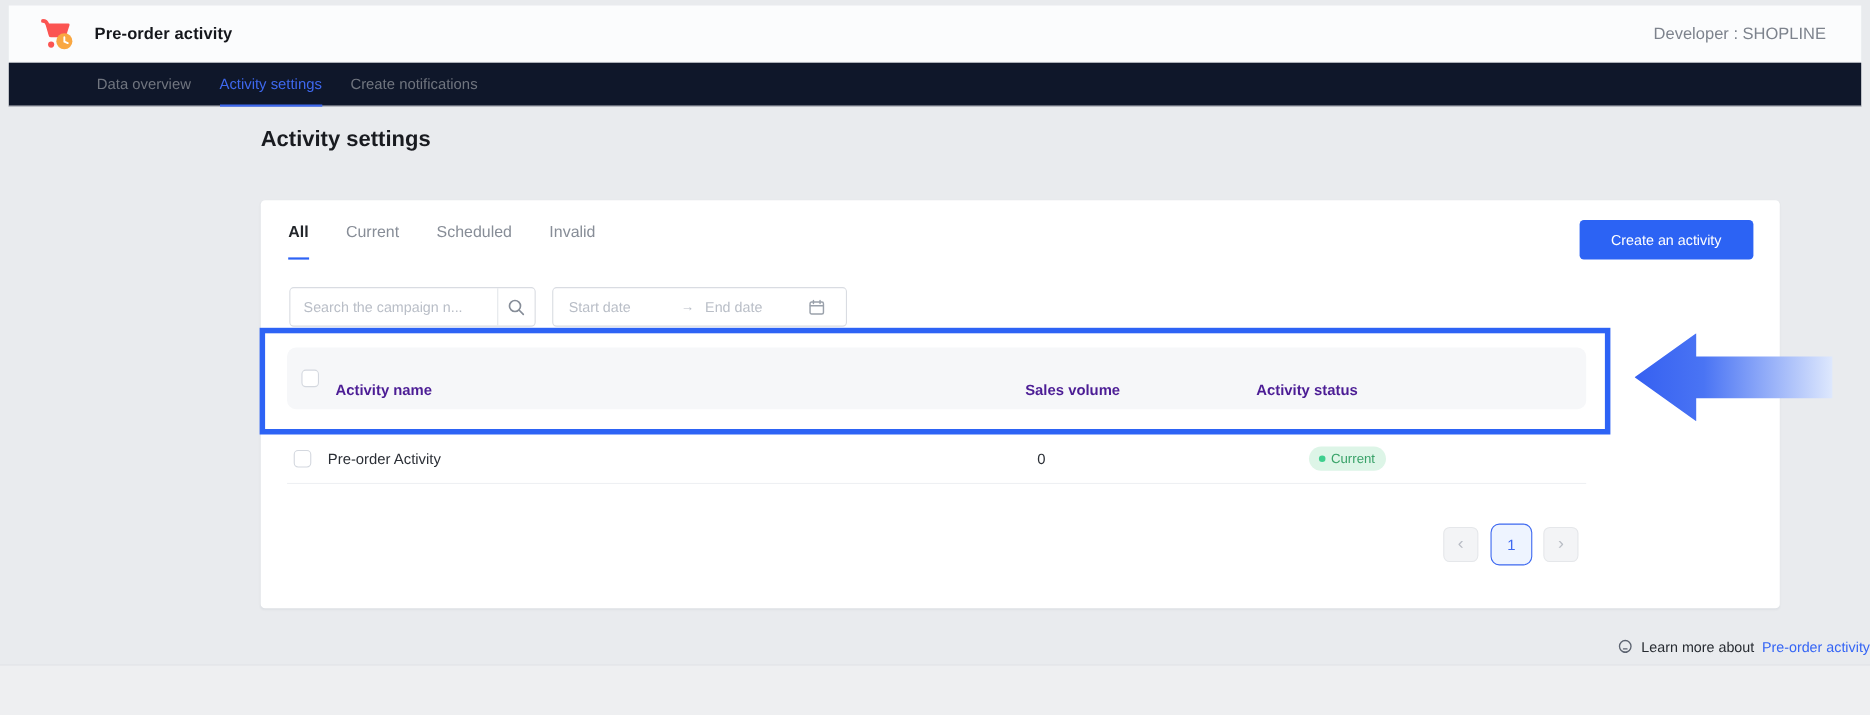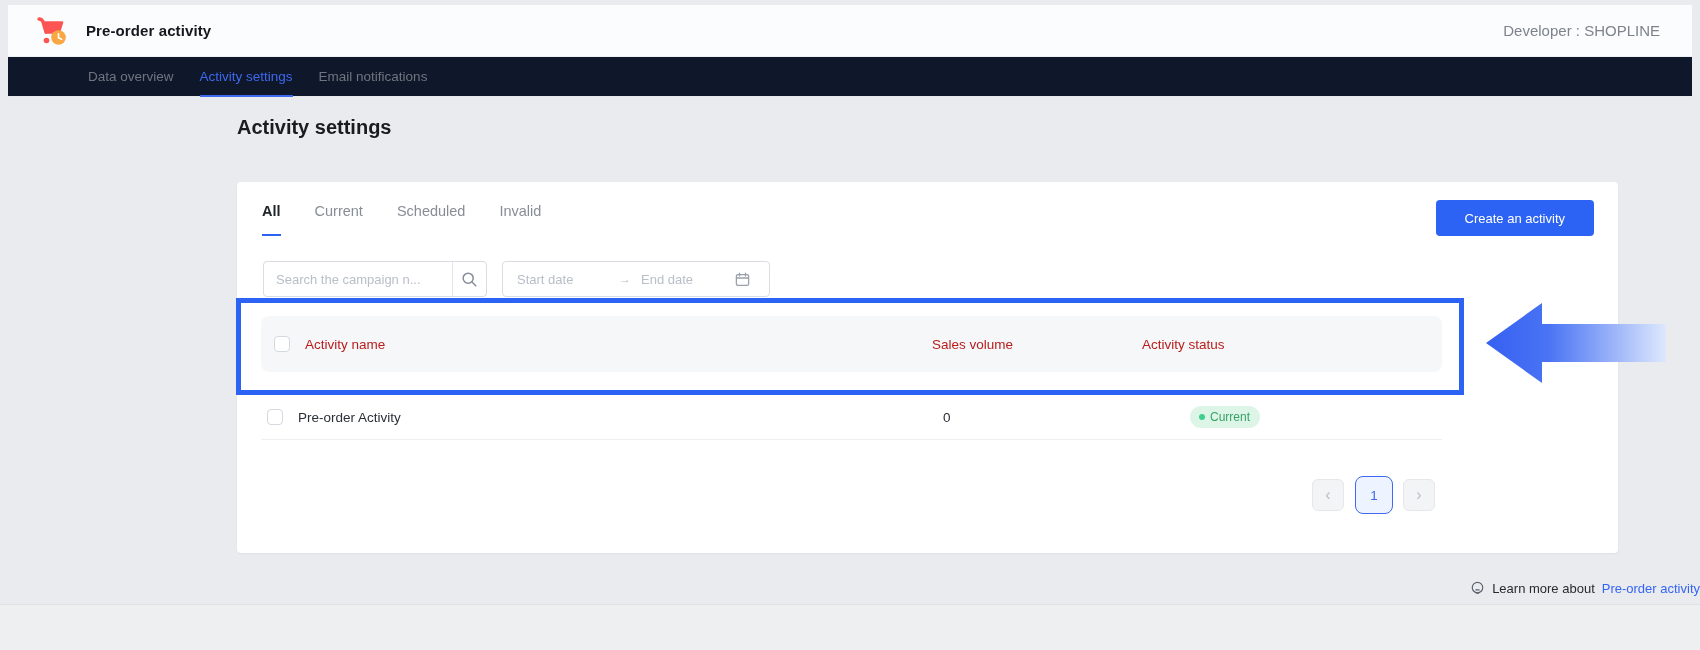--- a/index.html
+++ b/index.html
@@ -77,22 +77,22 @@
   .date-start { left:14px; width:96px; }
   .date-end { left:138px; width:86px; }
   .date-arrow { position:absolute; left:116px; top:10px; font-size:12px; color:#b9bec7; }
   .cal-icon { position:absolute; left:232px; top:10px; cursor:pointer; }
   
   .thead {
     position:absolute; left:24px; top:134px; width:1181px; height:56px;
     background:#f6f7f9; border-radius:8px;
   }
   .thead .cell {
-    position:absolute; top:0; height:56px; display:flex; align-items:center; gap:6px;
-    font-size:13.5px; font-weight:400; color:#b91c1c; white-space:nowrap;
+    position:absolute; top:10px; height:56px; display:flex; align-items:center; gap:6px;
+    font-size:13.5px; font-weight:700; color:#4c1d95; white-space:nowrap;
   }
   .checkbox {
     width:16px; height:16px; border:1px solid #d4d8df; border-radius:4px; background:#fff; cursor:pointer;
   }
   .thead .checkbox { position:absolute; left:13px; top:20px; }
   .col-name   { left:44px; }
   .col-date   { left:322px; }
   .col-sales  { left:671px; }
   .col-status { left:881px; }
   .sort-icon { display:inline-flex; flex-direction:column; gap:2px; cursor:pointer; }
@@ -161,21 +161,21 @@
       <path d="M22.5 17.8 L22.5 21.8 L25.6 23.2" fill="none" stroke="#ffffff" stroke-width="1.7" stroke-linecap="round"></path>
     </svg>
   </span>
   <h1 class="app-title">Pre-order activity</h1>
   <span class="account">Developer : SHOPLINE</span>
 </header>
 
 <nav class="tabbar">
   <div class="navtab">Data overview</div>
   <div class="navtab active">Activity settings</div>
-  <div class="navtab">Email notifications</div>
+  <div class="navtab">Create notifications</div>
 </nav>
 
 <h2 class="page-title">Activity settings</h2>
 
 <section class="card">
 
   <div class="filter-tabs">
     <div class="ftab active">All</div>
     <div class="ftab">Current</div>
     <div class="ftab">Scheduled</div>

